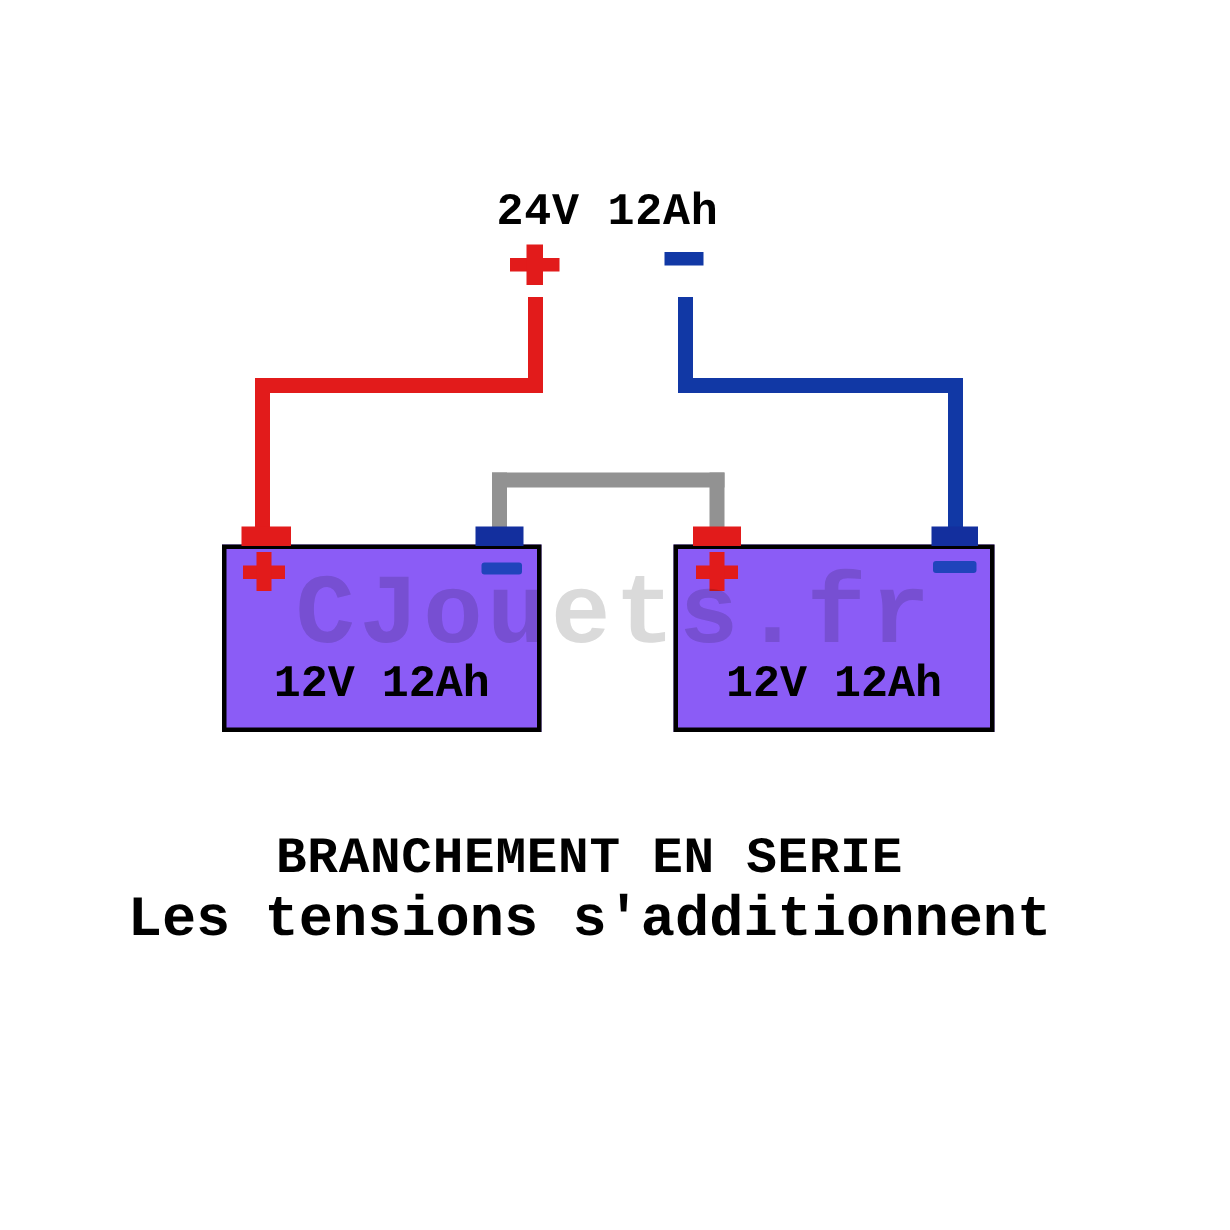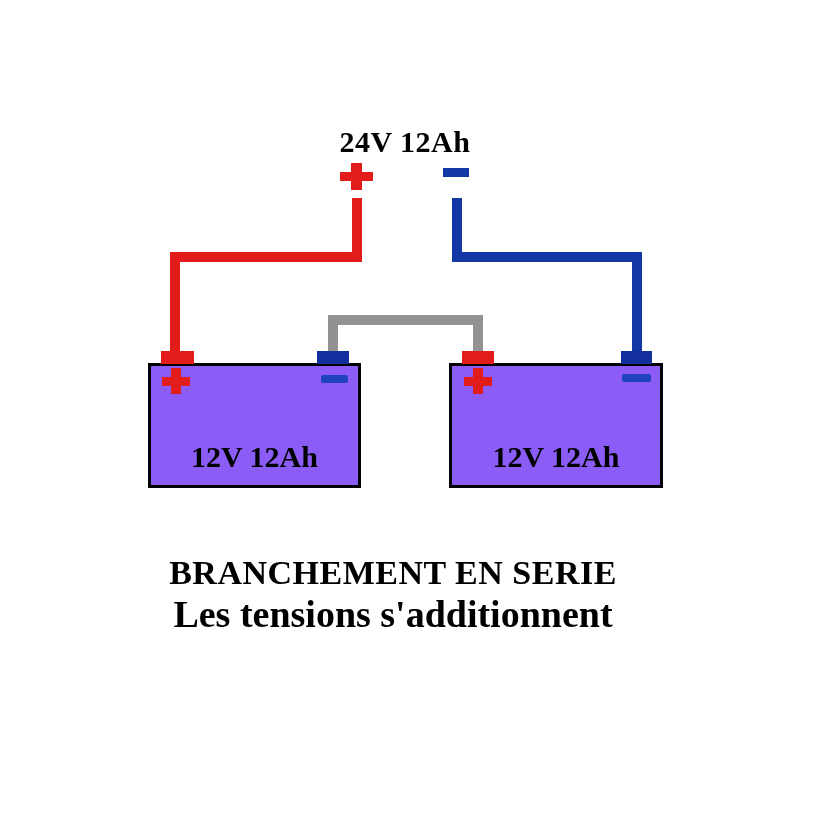--- a/index.html
+++ b/index.html
@@ -1,18 +1,18 @@
 <!DOCTYPE html>
 <html><head>
 <meta charset="utf-8">
 <style>
   html,body{margin:0;padding:0;background:#ffffff;}
   .canvas{
     position:relative;width:820px;height:820px;background:#ffffff;overflow:hidden;
-    font-family:Liberation Serif, serif;color:#000;
+    font-family:Liberation Mono, monospace;color:#000;
   }
   .abs{position:absolute;}
   
   .output-title{
     left:0;width:820px;top:127px;text-align:center;
     font-size:30px;font-weight:bold;line-height:1;letter-spacing:0.5px;
     transform:translateX(-5px);
   }
   .caption{left:0;width:820px;text-align:center;font-weight:bold;line-height:1;transform:translateX(-17px);}
   .caption-line1{top:556px;font-size:34px;letter-spacing:0.5px;}
@@ -93,17 +93,18 @@
   <div class="battery" style="left:449px;width:214px;">
     <div class="battery-label">12V 12Ah</div>
   </div>
 
   <div>
     <div class="sym-bar red" style="left:464px;top:377px;width:28px;height:9px;z-index:4;"></div>
     <div class="sym-bar red" style="left:473px;top:368px;width:10px;height:26px;z-index:4;"></div>
   </div>
   <div class="sym-bar term-minus" style="left:622px;top:374px;width:29px;height:8px;z-index:4;"></div>
 
+  <div class="abs watermark">CJouets.fr</div>
 
   <div class="abs caption caption-line1">BRANCHEMENT EN SERIE</div>
   <div class="abs caption caption-line2">Les tensions s'additionnent</div>
 
 </div>
 
 </body></html>

